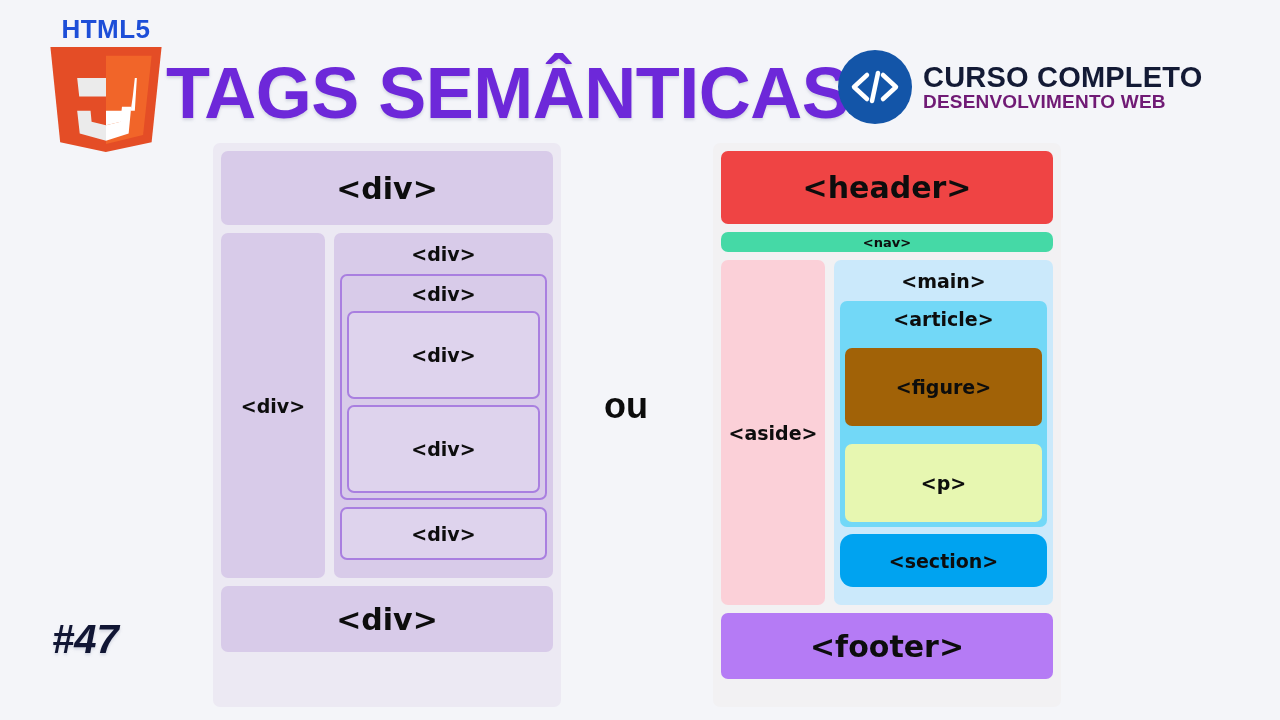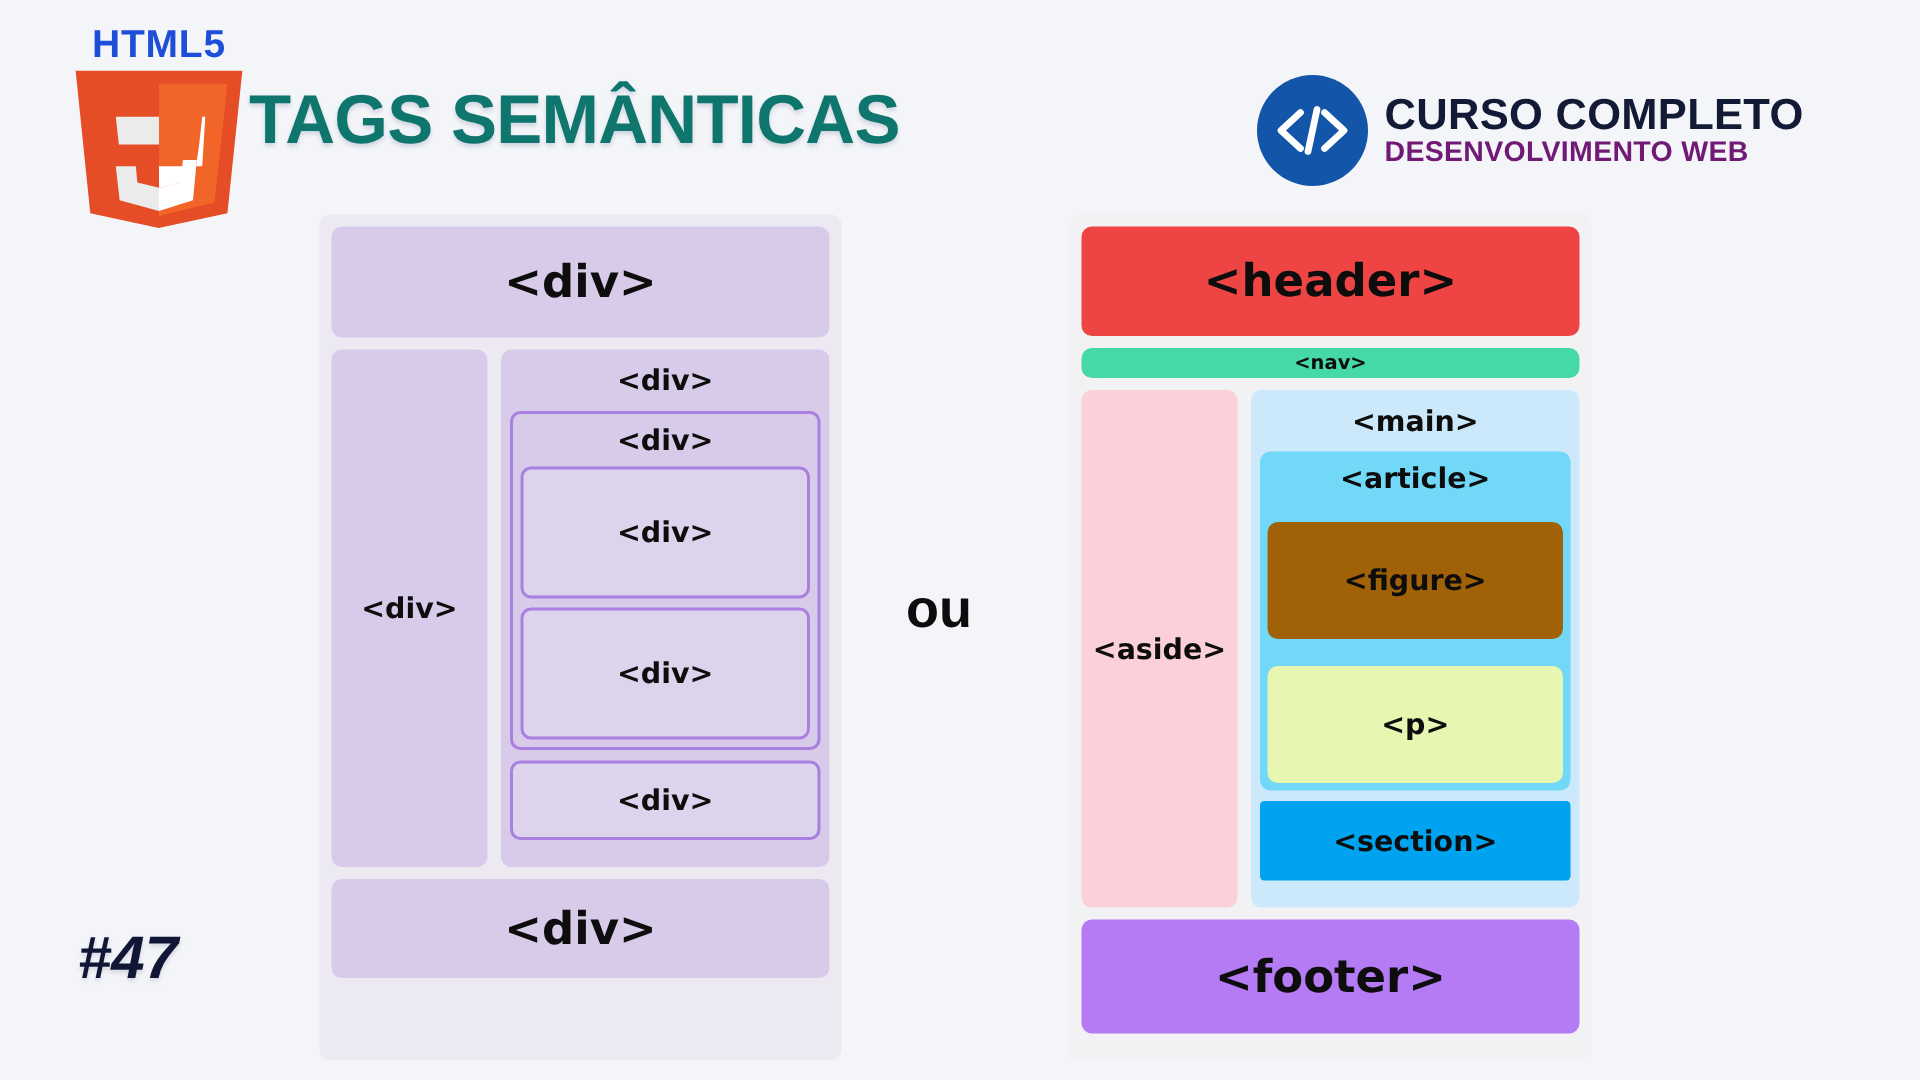--- a/index.html
+++ b/index.html
@@ -41,23 +41,23 @@
   }
   #html5-shield {
     margin-top: 5px;
     display: block;
   }
 
   #main-title {
     position: absolute;
     left: 166px;
     top: 52px;
-    font-size: 46px;
-    font-weight: bold;
-    color: #0f766e;
+    font-size: 72px;
+    font-weight: bold;
+    color: #6d28d9;
     letter-spacing: -0.5px;
     font-family: "Liberation Sans", sans-serif;
     text-shadow: 0 2px 3px rgba(140,150,175,0.35);
     white-space: nowrap;
     text-align: right;
   }
 
   #course-badge {
     position: absolute;
     left: 838px;
@@ -295,30 +295,30 @@
     background: #e7f7b1;
     border-radius: 7px;
     flex: 1;
     display: flex;
     align-items: center;
     justify-content: center;
     font-size: 19px;
   }
   #sem-section {
     background: #00a3f0;
-    border-radius: 3px;
+    border-radius: 13px;
     height: 53px;
     display: flex;
     align-items: center;
     justify-content: center;
     font-size: 19px;
     flex: none;
   }
   #sem-footer {
-    height: 76px;
+    height: 66px;
     background: #b57bf5;
     font-size: 30px;
   }
 </style>
 </head>
 <body>
 
 <div id="header-bar">
 
   <div id="html5-logo-group">

